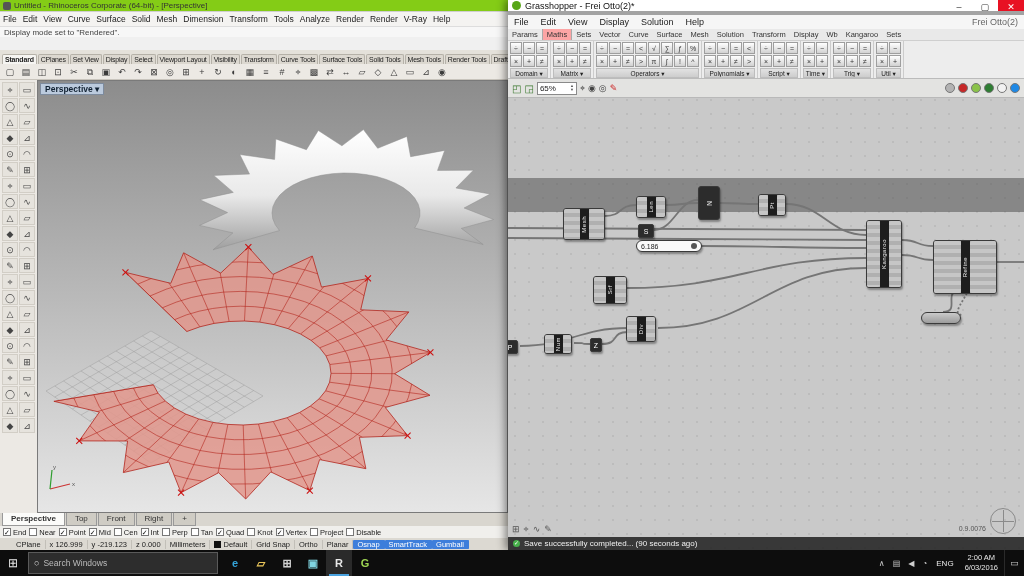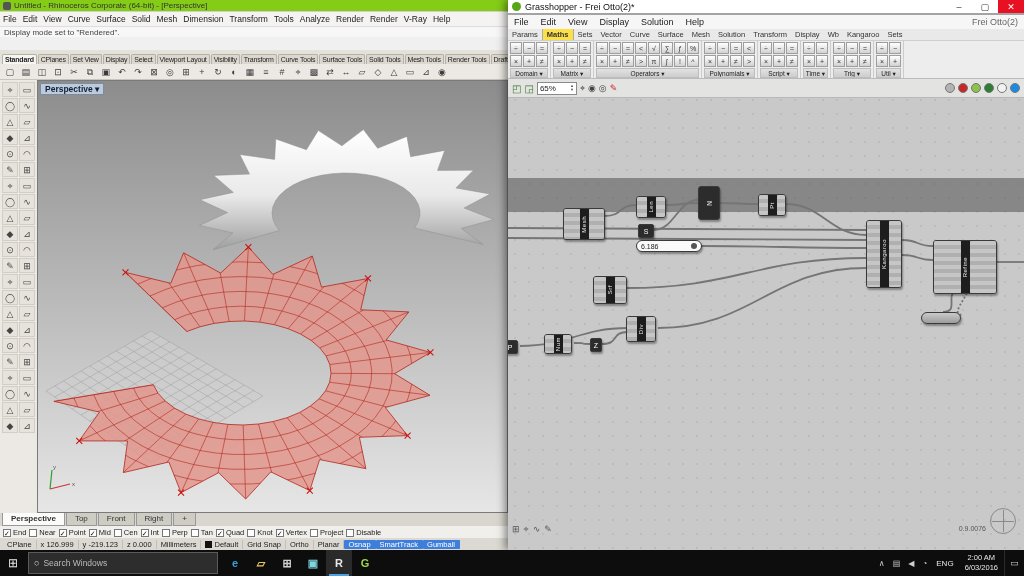--- a/index.html
+++ b/index.html
@@ -21,39 +21,39 @@
 .r-main{position:absolute;left:0;top:80px;width:100%;height:433px;background:#d4d0c8}
 .r-lt{position:absolute;left:0;top:0;width:37px;height:100%;background:#ece9e4;display:grid;grid-template-columns:16px 16px;gap:1px;padding:2px;align-content:start;overflow:hidden}
 .licon{width:16px;height:15px;font-size:9px;line-height:15px;text-align:center;color:#444;background:#e6e3dd;border:1px solid #d2cec6}
 .r-vp{position:absolute;left:37px;top:0;width:471px;height:433px;border:1px solid #7a7a7a;overflow:hidden}
 .r-vp svg{position:absolute;left:0;top:0}
 .vp-label{position:absolute;left:2px;top:2px;background:rgba(190,205,225,.95);border:1px solid #7d8b9e;font-size:8.5px;padding:0 4px;color:#123;z-index:5;font-weight:bold}
 .r-vptabs{position:absolute;left:0;top:513px;width:100%;height:13px;background:#d9d6cf;display:flex;align-items:stretch;padding-left:2px;gap:1px}
 .vtab{font-size:8px;line-height:12px;padding:0 8px;border:1px solid #999;border-top:none;background:#cfccc4;color:#333}
 .vtab.active{background:#fbfbf9;font-weight:bold}
 .r-osnap{position:absolute;left:0;top:526px;width:100%;height:12px;background:#f0efec;display:flex;align-items:center;gap:3px;padding-left:3px;font-size:7.5px;color:#222;overflow:hidden}
-.os{display:flex;align-items:flex-end;gap:2px;white-space:nowrap}
+.os{display:flex;align-items:flex-start;gap:2px;white-space:nowrap}
 .cb{width:8px;height:8px;border:1px solid #777;background:#fff;font-size:7px;line-height:7px;text-align:center;color:#111;flex:0 0 auto}
-.r-status{position:absolute;left:0;top:538px;width:100%;height:12px;background:#dcd9d2;display:flex;align-items:center;font-size:7.5px;color:#222;padding-left:3px;overflow:hidden}
+.r-status{position:absolute;left:0;top:538px;width:100%;height:12px;background:#dcd9d2;display:flex;align-items:center;font-size:7.5px;color:#222;padding-left:12px;overflow:hidden}
 .st{padding:0 4px;border-right:1px solid #c2bfb8;white-space:nowrap}
 .st.toggle.active{background:#3d7edb;color:#fff;border-right-color:#3d7edb;border-radius:1px}
 .layerchip{width:7px;height:7px;background:#111;display:inline-block;margin-right:2px;vertical-align:-1px}
 
 #gh{position:absolute;left:508px;top:0;width:516px;height:550px;background:#f0f0f0;box-shadow:-3px 0 8px rgba(0,0,0,.45)}
-.g-title{position:absolute;left:0;top:0;width:100%;height:15px;background:#fff;display:flex;align-items:center;font-size:9px;color:#111;border-bottom:2px solid #a3a3a3}
+.g-title{position:absolute;left:0;top:0;width:100%;height:15px;background:#fff;display:flex;align-items:center;font-size:9px;color:#111;border-bottom:4px solid #a3a3a3}
 .g-ico{width:9px;height:9px;border-radius:50%;background:#58a618;margin:0 4px;flex:0 0 auto}
 .g-btns{margin-left:auto;display:flex;height:100%}
 .g-btn{width:26px;text-align:center;font-size:9px;line-height:15px;color:#333}
 .g-btn.close{background:#e81123;color:#fff}
 .g-menu{position:absolute;left:0;top:15px;width:100%;height:14px;background:#f6f6f6;display:flex;align-items:center;font-size:9px;color:#222}
 .g-menu div{padding:0 6px}
 .g-doc{margin-left:auto;color:#666;padding-right:8px}
 .g-tabs{position:absolute;left:0;top:29px;width:100%;height:12px;background:#e9e9e9;display:flex;align-items:flex-end;font-size:7.5px;color:#333;border-bottom:1px solid #cfcfcf;overflow:hidden}
 .g-tab{padding:0 4px;line-height:11px;white-space:nowrap}
-.g-tab.active{background:#fde047;border:1px solid #aaa;border-bottom:none;font-weight:bold}
+.g-tab.active{background:#fca5a5;border:1px solid #aaa;border-bottom:none;font-weight:normal}
 .g-palette{position:absolute;left:0;top:41px;width:100%;height:38px;background:#ededed;display:flex;align-items:stretch;border-bottom:1px solid #bbb;overflow:hidden}
 .pgroup{display:flex;flex-direction:column;border-right:1px solid #ccc;padding:1px 2px 0}
 .pg-icons{display:grid;grid-auto-flow:column;grid-template-rows:12px 12px;gap:1px}
 .pic{width:12px;height:12px;background:linear-gradient(#fff,#d2d2d2);border:1px solid #9e9e9e;font-size:7px;line-height:11px;text-align:center;color:#333}
 .pg-label{margin-top:1px;height:10px;background:linear-gradient(#e2e2e2,#cdcdcd);font-size:6.5px;line-height:9px;text-align:center;color:#222;border:1px solid #bdbdbd;white-space:nowrap;overflow:hidden}
 .g-canvas{position:absolute;left:0;top:79px;width:100%;height:471px;background:#c9c9c9;background-image:radial-gradient(#bcbcbc 1px,transparent 1px);background-size:14px 14px;overflow:hidden}
 .c-toolbar{position:absolute;left:0;top:0;width:100%;height:19px;background:#e3e3e1;border-bottom:1px solid #b9b9b9;display:flex;align-items:center;gap:3px;padding:0 4px;z-index:6}
 .cticon{font-size:10px;color:#3c7a2f}
 .ct-view{font-size:9px;color:#444}
 .ct-pen{font-size:9px;color:#c22}
@@ -644,20 +644,24 @@
           </div>
         </div>
       <div class="c-mini">
           <span>⊞</span>
           <span>⌖</span>
           <span>∿</span>
           <span>✎</span>
         </div>
       <div class="gh-version">0.9.0076</div>
       <div class="compass"></div>
+      <div class="c-status">
+        <span class="dot">✓</span>
+        <span class="msg">Save successfully completed... (90 seconds ago)</span>
+      </div>
     </div>
   </div>
 
   <div id="taskbar">
     <div class="tb-start">⊞</div>
     <div class="tb-search">
       <span class="o">○</span>
       <span class="ph">Search Windows</span>
     </div>
     <div class="tb-apps">

